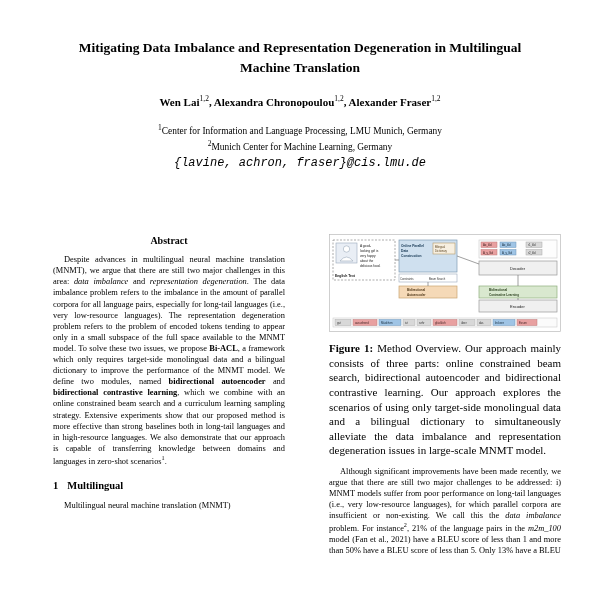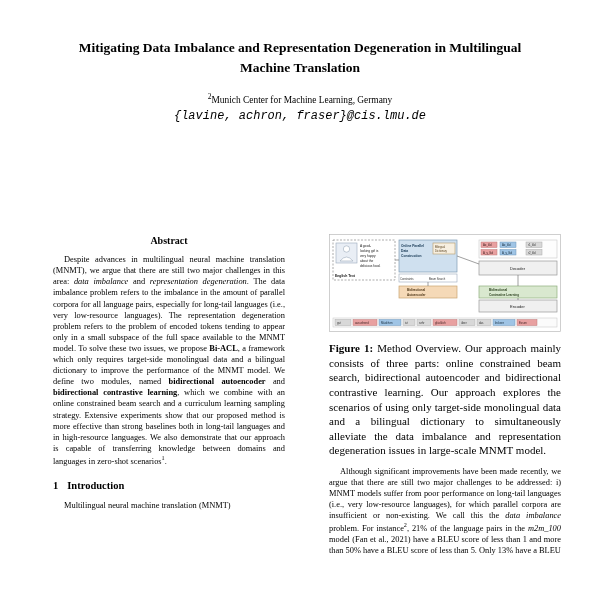--- a/index.html
+++ b/index.html
@@ -106,36 +106,40 @@
     margin: 0 0 8px 0;
   }
 </style>
 </head>
 <body>
 
 <div class="page">
 
   <div class="title">Mitigating Data Imbalance and Representation Degeneration in Multilingual Machine Translation</div>
 
+  <div class="authors">
+    <span id="authors-html">Wen Lai<sup>1,2</sup>, Alexandra Chronopoulou<sup>1,2</sup>, Alexander Fraser<sup>1,2</sup></span>
+  </div>
 
   <div class="affil">
+    <div><sup>1</sup><span>Center for Information and Language Processing, LMU Munich, Germany</span></div>
     <div><sup>2</sup><span>Munich Center for Machine Learning, Germany</span></div>
     <div class="mono">{lavine, achron, fraser}@cis.lmu.de</div>
   </div>
 
   <div class="columns">
 
     <div class="col col-left">
       <div class="sec-head">Abstract</div>
       <div class="para">
         <span id="abstract-text">Despite advances in multilingual neural machine translation (MNMT), we argue that there are still two major challenges in this area: <span class="it">data imbalance</span> and <span class="it">representation degeneration</span>. The data imbalance problem refers to the imbalance in the amount of parallel corpora for all language pairs, especially for long-tail languages (i.e., very low-resource languages). The representation degeneration problem refers to the problem of encoded tokens tending to appear only in a small subspace of the full space available to the MNMT model. To solve these two issues, we propose <span class="bd">Bi-ACL</span>, a framework which only requires target-side monolingual data and a bilingual dictionary to improve the performance of the MNMT model. We define two modules, named <span class="bd">bidirectional autoencoder</span> and <span class="bd">bidirectional contrastive learning</span>, which we combine with an online constrained beam search and a curriculum learning sampling strategy. Extensive experiments show that our proposed method is more effective than strong baselines both in long-tail languages and in high-resource languages. We also demonstrate that our approach is capable of transferring knowledge between domains and languages in zero-shot scenarios</span><span class="sup">1</span><span>.</span>
       </div>
 
       <div class="numbered-head">
-        <span class="n">1</span><span>Introduction</span>
+        <span class="n">1</span><span>Multilingual</span>
       </div>
       <div class="para">Multilingual neural machine translation (MNMT)</div>
     </div>
 
     <div class="col col-right">
 
       <div class="figure-box">
         <svg class="fig-svg" width="232" height="98" viewBox="0 0 232 98">
 
           <rect x="0.5" y="0.5" width="231" height="97" fill="#ffffff" stroke="#bbbbbb" stroke-width="0.7"></rect>

